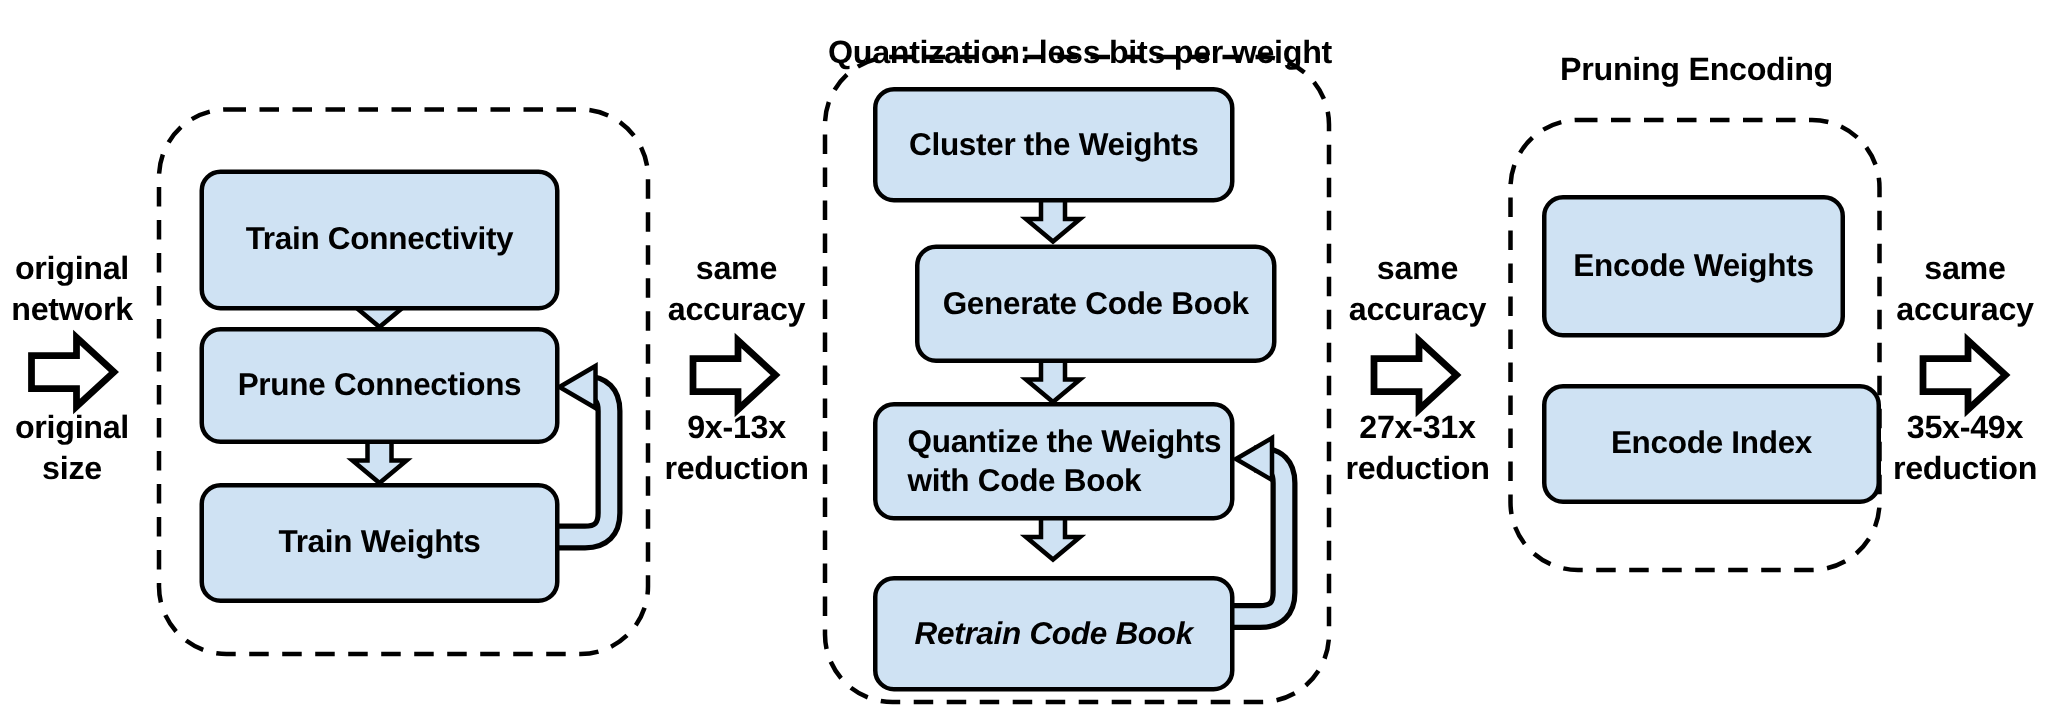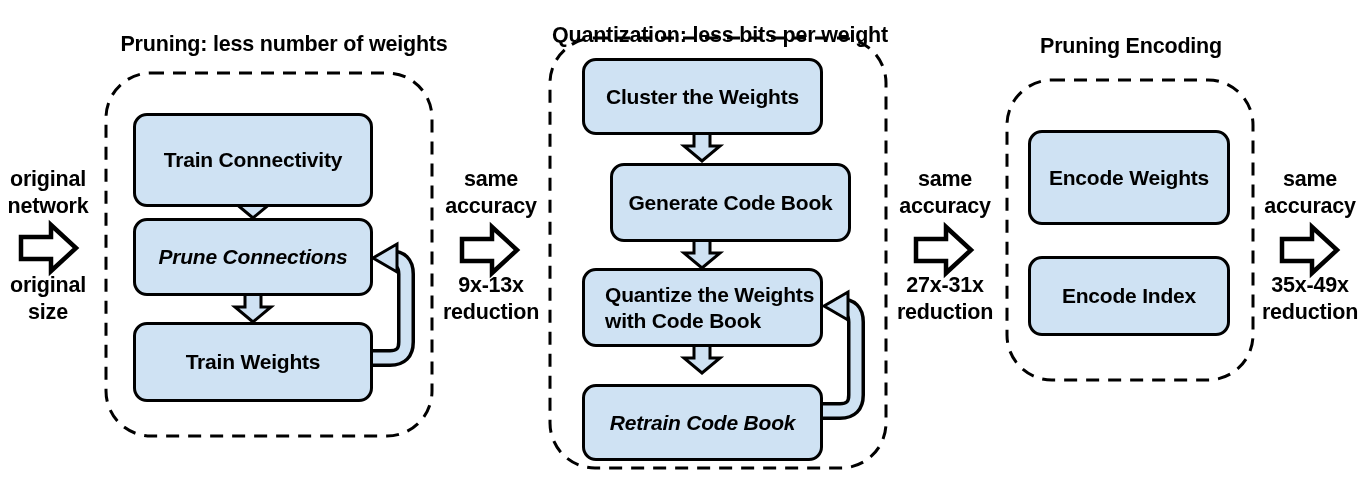--- a/index.html
+++ b/index.html
@@ -62,36 +62,35 @@
       <polygon points="0,-11 30,-11 30,-23 55,0 30,23 30,11 0,11" fill="#fff" stroke="#000" stroke-width="4.5"></polygon>
     </g>
 
     <polygon points="245,190 261,190 261,203 271,203 253,218 235,203 245,203" fill="#cfe2f3" stroke="#000" stroke-width="3"></polygon>
     <polygon points="245,294 261,294 261,307 271,307 253,322 235,307 245,307" fill="#cfe2f3" stroke="#000" stroke-width="3"></polygon>
     <polygon points="694,133 710,133 710,146 720,146 702,161 684,146 694,146" fill="#cfe2f3" stroke="#000" stroke-width="3"></polygon>
     <polygon points="694,240 710,240 710,253 720,253 702,268 684,253 694,253" fill="#cfe2f3" stroke="#000" stroke-width="3"></polygon>
     <polygon points="694,345 710,345 710,358 720,358 702,373 684,358 694,358" fill="#cfe2f3" stroke="#000" stroke-width="3"></polygon>
   </svg>
 
-  <div class="title" style="left:104px;top:31px;width:360px;">Pruning: less number of weights</div>
   <div class="title" style="left:530px;top:22px;width:380px;text-align:center;">Quantization: less bits per weight</div>
   <div class="title" style="left:951px;top:33px;width:360px;">Pruning Encoding</div>
 
   <div class="step" style="left:133px;top:113px;width:240px;height:94px;">Train Connectivity</div>
-  <div class="step" style="left:133px;top:218px;width:240px;height:78px;font-style:italic;">Prune Connections</div>
+  <div class="step" style="left:133px;top:218px;width:240px;height:78px;">Prune Connections</div>
   <div class="step" style="left:133px;top:322px;width:240px;height:80px;">Train Weights</div>
 
   <div class="step" style="left:582px;top:58px;width:241px;height:77px;">Cluster the Weights</div>
   <div class="step" style="left:610px;top:163px;width:241px;height:79px;">Generate Code Book</div>
   <div class="step align-left" style="left:582px;top:268px;width:241px;height:79px;padding-left:20px;">Quantize the Weights
 with Code Book</div>
   <div class="step" style="left:582px;top:384px;width:241px;height:77px;font-style:italic;">Retrain Code Book</div>
 
   <div class="step" style="left:1028px;top:130px;width:202px;height:95px;">Encode Weights</div>
-  <div class="step" style="left:1028px;top:256px;width:202px;height:80px;text-align:center;">Encode Index</div>
+  <div class="step" style="left:1028px;top:256px;width:226px;height:80px;text-align:center;">Encode Index</div>
 
   <div class="label" style="left:0px;top:166px;width:96px;">original
 network</div>
   <div class="label" style="left:0px;top:272px;width:96px;">original
 size</div>
 
   <div class="label" style="left:431px;top:166px;width:120px;">same
 accuracy</div>
   <div class="label" style="left:431px;top:272px;width:120px;">9x-13x
 reduction</div>

